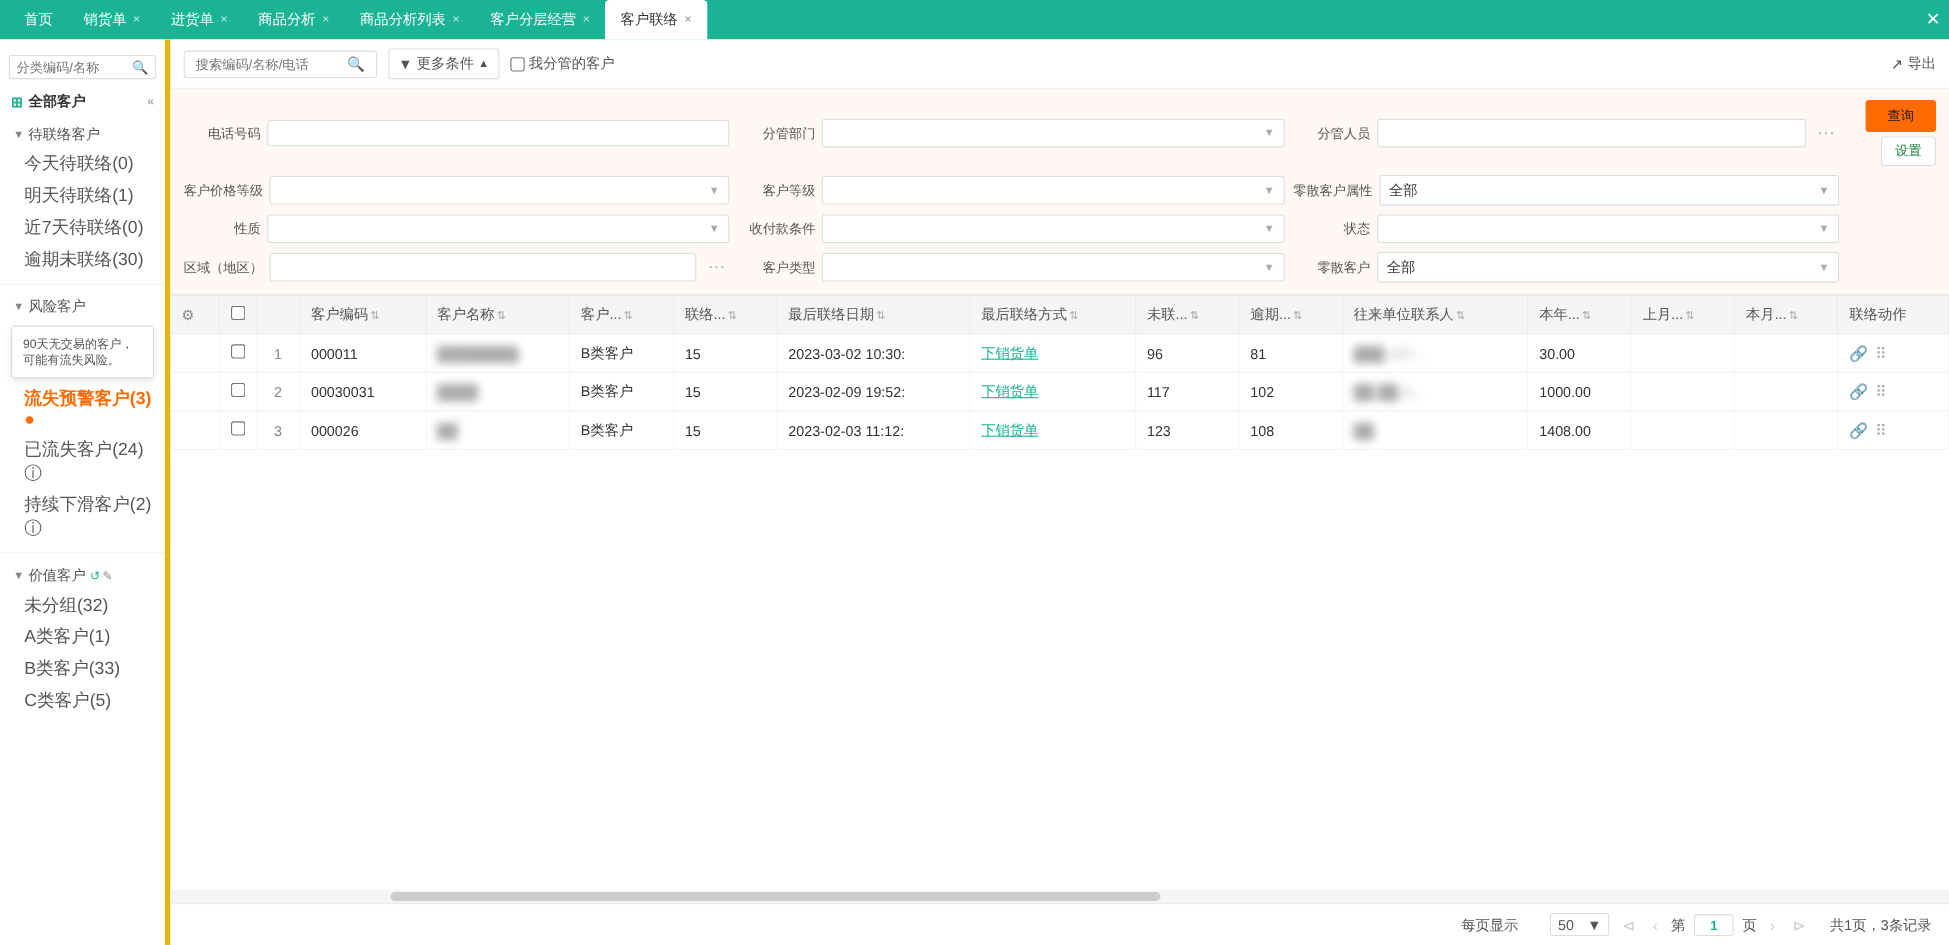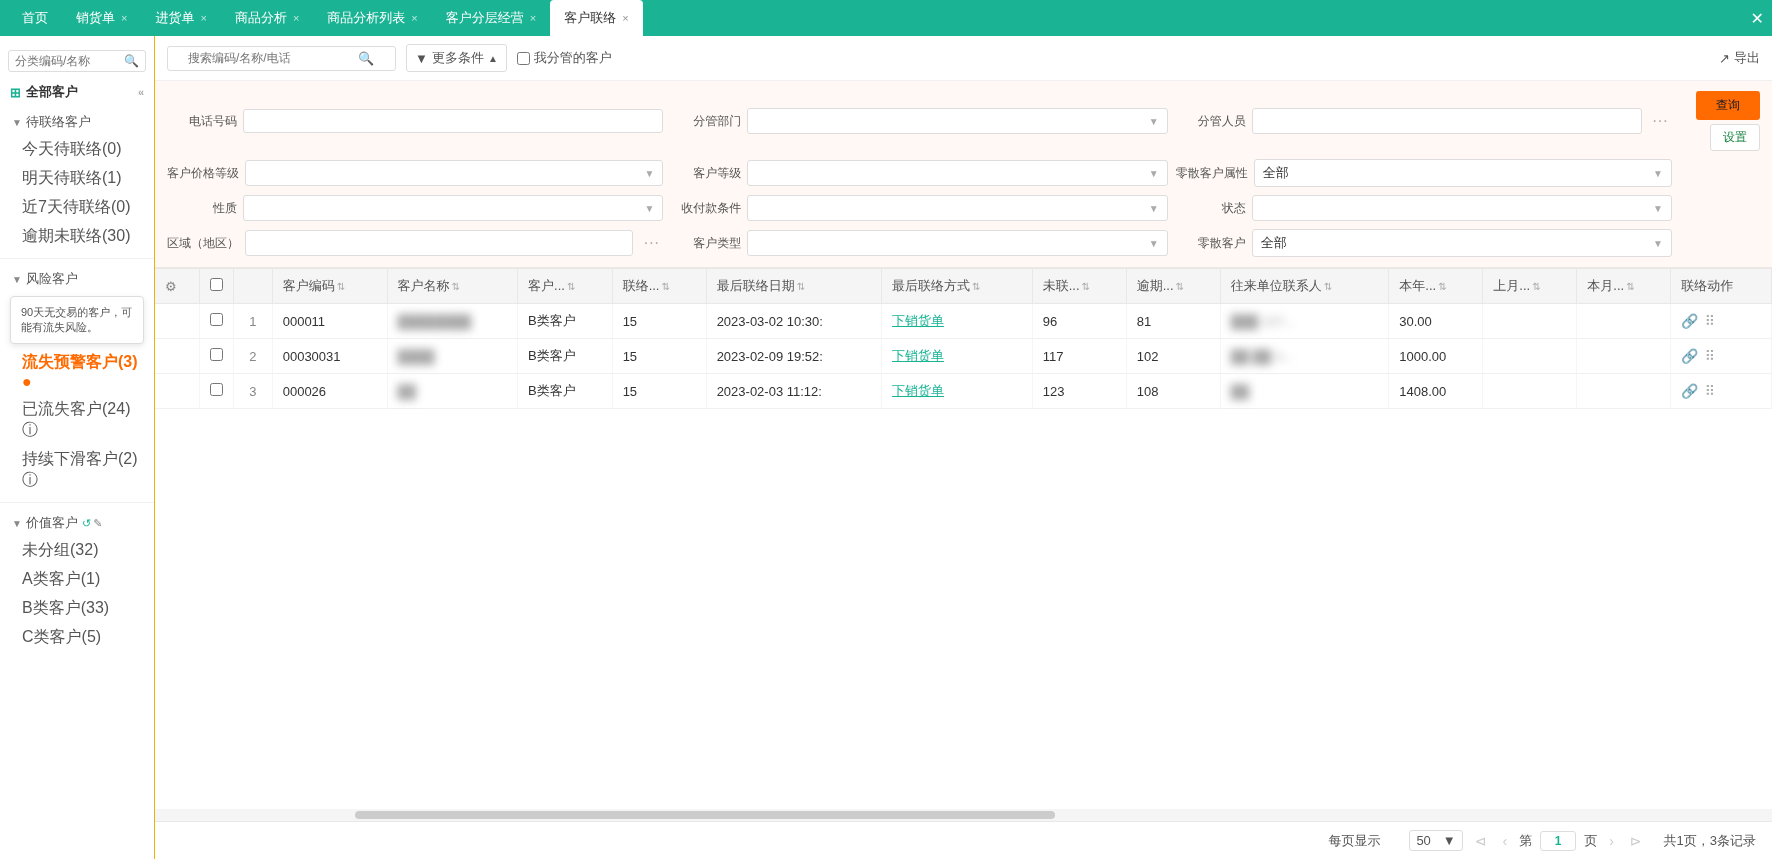--- a/index.html
+++ b/index.html
@@ -48,21 +48,21 @@
       display: flex;
       height: calc(100vh - 36px);
       background: white;
     }
 
     
     .sidebar {
       width: 155px;
       min-width: 155px;
       background: white;
-      border-right: 1px solid #eab308;
+      border-right: 5px solid #eab308;
       overflow-y: auto;
       padding: 8px 0;
     }
     .sidebar-search {
       display: flex;
       align-items: center;
       margin: 6px 8px;
       border: 1px solid #ddd;
       border-radius: 3px;
       padding: 3px 6px;
@@ -135,25 +135,25 @@
     
     .filter-bar {
       display: flex;
       align-items: center;
       padding: 8px 12px;
       border-bottom: 1px solid #f0f0f0;
       gap: 10px;
     }
     .filter-search-input {
       display: flex;
-      align-items: center;
-      border: 1px solid #ddd;
-      border-radius: 3px;
-      padding: 4px 20px;
-      width: 229px;
+      align-items: flex-end;
+      border: 1px solid #ddd;
+      border-radius: 3px;
+      padding: 4px 10px;
+      width: 176px;
     }
     .filter-search-input input {
       border: none; outline: none; font-size: 12px; width: 100%; color: #999;
     }
     .filter-search-icon { color: #ff6b00; margin-left: 4px; cursor: pointer; }
     .filter-btn {
       display: flex;
       align-items: center;
       gap: 4px;
       cursor: pointer;

